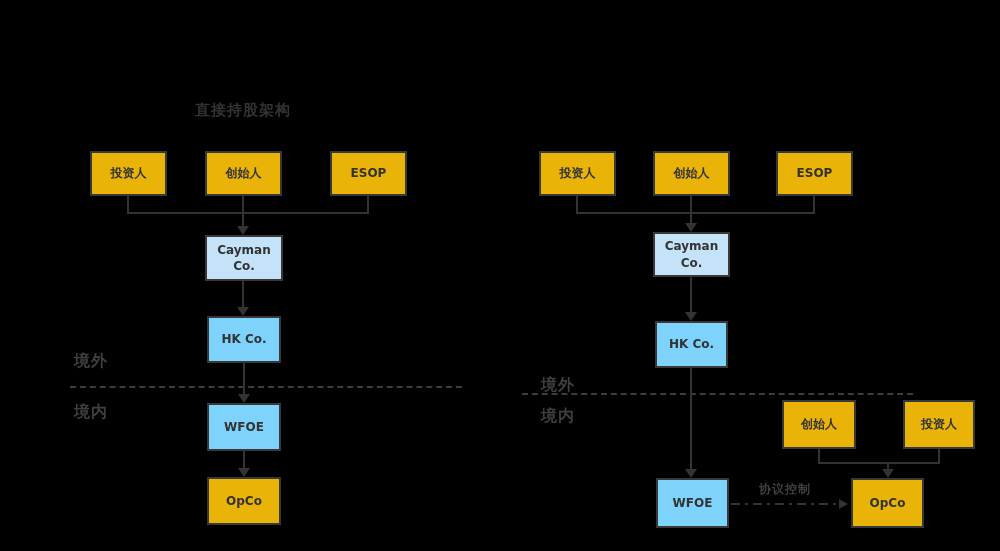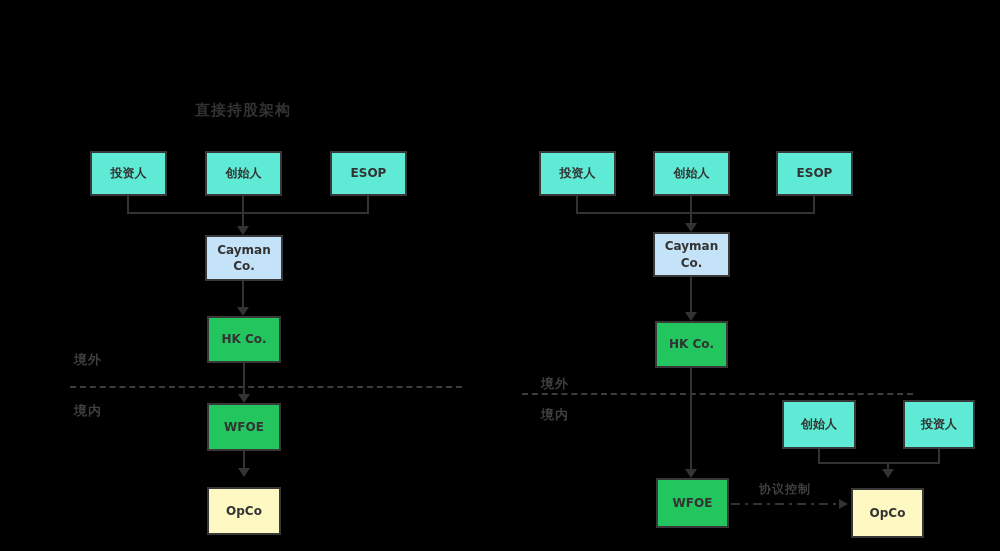--- a/index.html
+++ b/index.html
@@ -13,45 +13,45 @@
   }
   .section-heading {
     position:absolute; color:#333333; font-weight:bold; font-size:15px;
     text-align:center; letter-spacing:1px;
   }
   .node {
     position:absolute; box-sizing:border-box; border:2px solid #383838;
     color:#333333; font-weight:bold; font-size:12px; line-height:1.35;
     display:flex; align-items:center; justify-content:center; text-align:center;
   }
-  .pink   { background:#5eead4; }
+  .pink   { background:#eab308; }
   .blue   { background:#c5e3f8; }
-  .white  { background:#22c55e; }
-  .yellow { background:#fef9c3;margin-top:10px; }
+  .white  { background:#7dd3fc; }
+  .yellow { background:#eab308; }
   .hline { position:absolute; height:2px; background:#333333; }
   .vline { position:absolute; width:2px;  background:#333333; }
   .arrow-down {
     position:absolute; width:0; height:0;
     border-left:6px solid transparent; border-right:6px solid transparent;
     border-top:9px solid #333333;
   }
   .arrow-right {
     position:absolute; width:0; height:0;
     border-top:5px solid transparent; border-bottom:5px solid transparent;
     border-left:9px solid #333333;
   }
   .dashed-divider { position:absolute; border-top:2px dashed #3d3d3d; height:0; }
   .dashdot {
     position:absolute; height:2px;
     background:repeating-linear-gradient(90deg,
       #333333 0 9px, transparent 9px 14px,
       #333333 14px 17px, transparent 17px 22px);
   }
   .zone-label {
-    position:absolute; color:#3f3f3f; font-weight:bold; font-size:13px;
+    position:absolute; color:#3f3f3f; font-weight:bold; font-size:16px;
     letter-spacing:1px;
   }
   .edge-label {
     position:absolute; color:#3f3f3f; font-weight:bold; font-size:12px;
     text-align:center; letter-spacing:1px;
   }
 </style>
 </head>
 <body>
 

